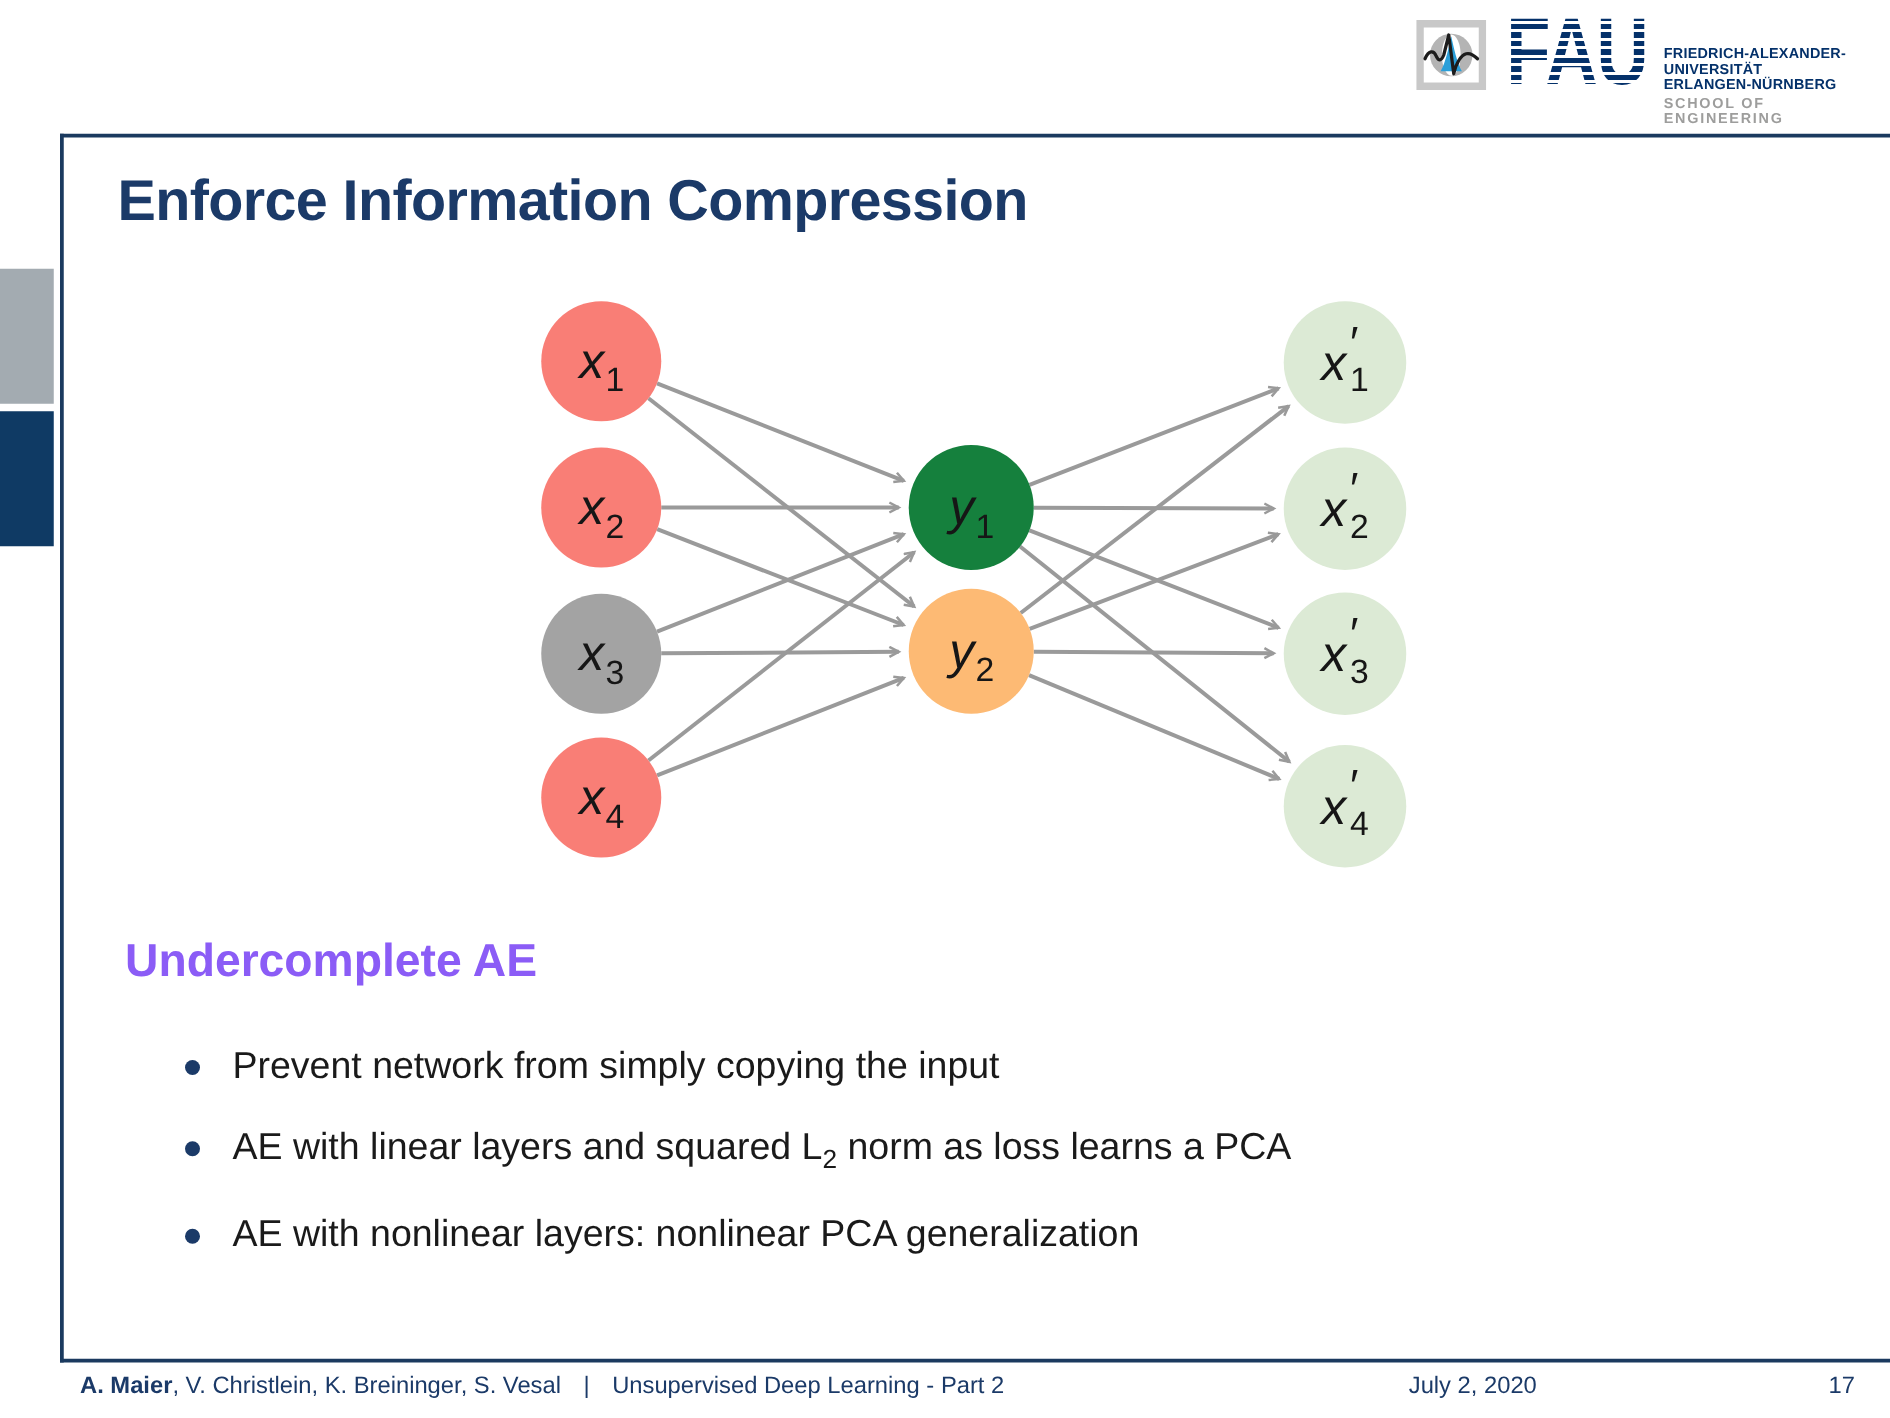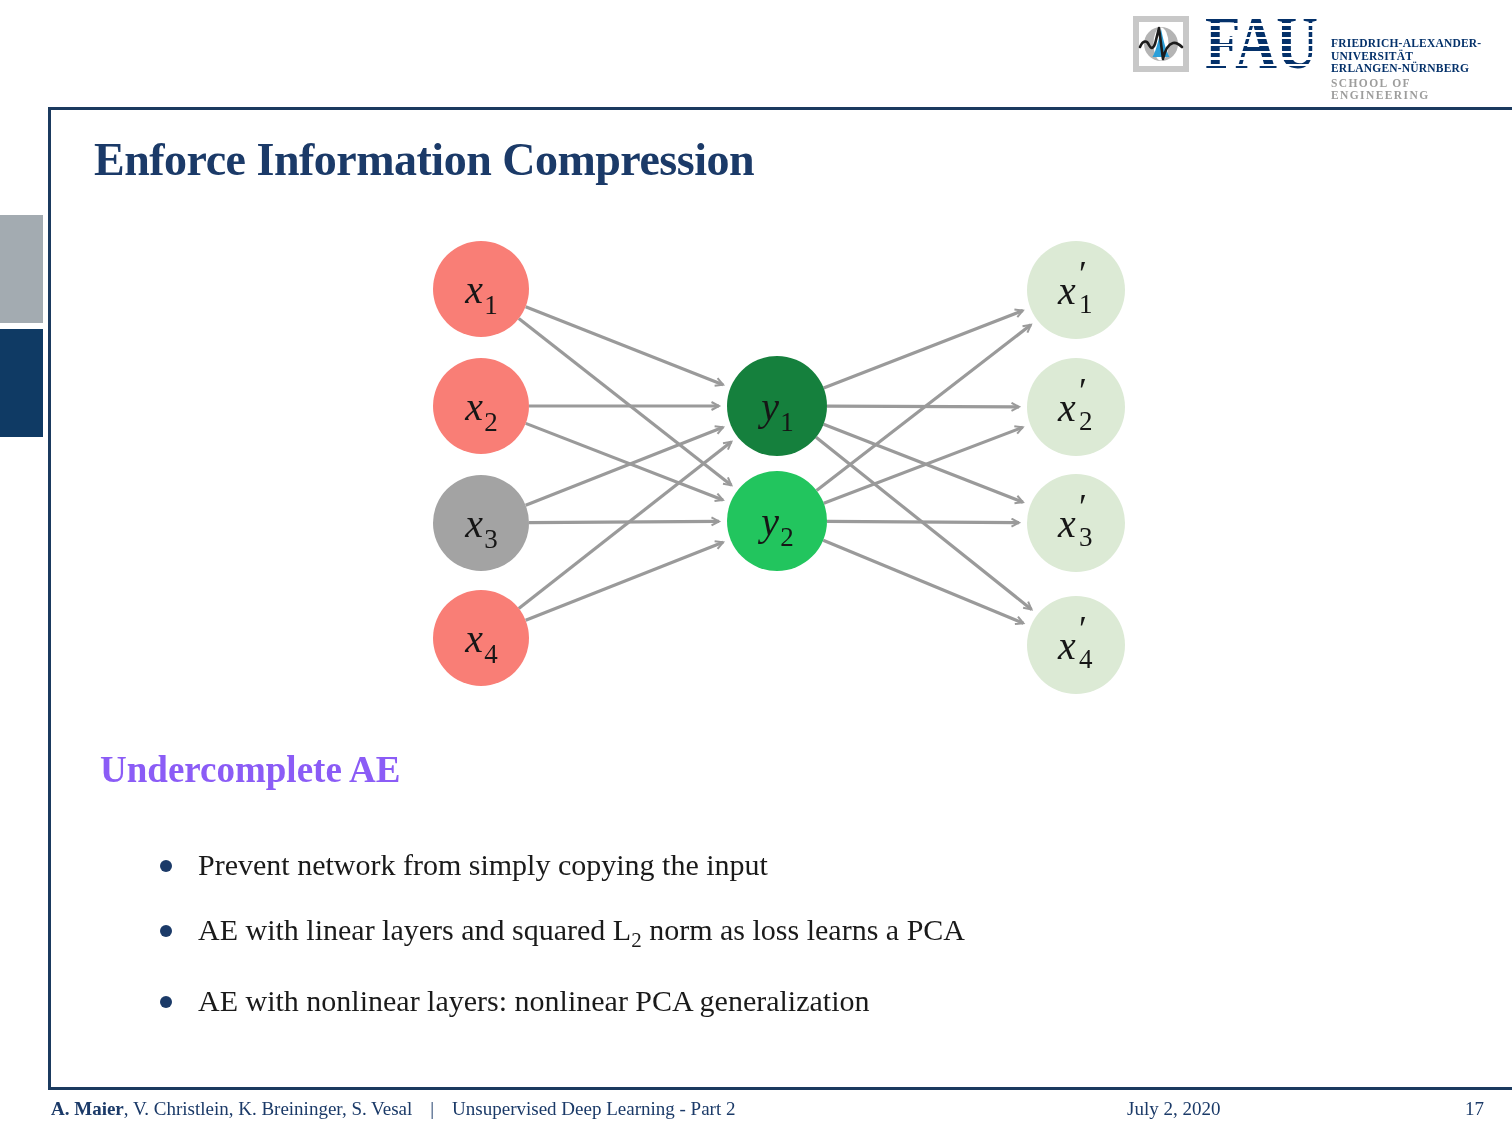--- a/index.html
+++ b/index.html
@@ -1,18 +1,18 @@
 <!DOCTYPE html>
 <html><head>
 <meta charset="utf-8">
 <style>
   html,body { margin:0; padding:0; background:#ffffff; }
   .slide {
     position:relative; width:1512px; height:1134px; overflow:hidden;
-    background:#ffffff; font-family:Liberation Serif, serif;
+    background:#ffffff; font-family:Liberation Sans, sans-serif;
   }
 
   
   .pr-logo { position:absolute; left:1133px; top:16px; width:56px; height:56px; }
   .fau-wordmark { position:absolute; left:1205px; top:12px; width:125px; height:62px; }
   .fau-wordmark .txt {
     font-weight:900; font-size:76px; line-height:60px; color:#04316a;
     transform:scaleX(0.76); transform-origin:left top; letter-spacing:-1px;
   }
   .fau-stripes { position:absolute; left:0; top:0; width:125px; height:62px;
@@ -44,29 +44,29 @@
     position:absolute; border-radius:50%;
     display:flex; align-items:center; justify-content:center;
   }
   .nl { font-style:italic; font-size:40px; color:#161616; white-space:nowrap; }
   .nl .sb-plain { font-size:27px; font-style:normal; position:relative; top:11px; left:1px; }
   .nl .pstack { display:inline-block; position:relative; width:17px; height:56px; margin-left:1px; vertical-align:-14px; }
   .nl .pstack .pr { position:absolute; left:2px; top:-6px; font-size:36px; font-style:normal; line-height:1; }
   .nl .pstack .sb { position:absolute; left:2px; bottom:0px; font-size:27px; font-style:normal; line-height:1; }
 
   
-  .bullet-list { position:absolute; left:148px; top:836px; width:1240px; list-style:none; margin:12px; padding:0; }
+  .bullet-list { position:absolute; left:148px; top:836px; width:1240px; list-style:none; margin:0; padding:0; }
   .bullet-item { position:relative; padding-left:38px; margin-bottom:31px; font-size:30px; color:#1a1a1a; }
   .bullet-dot { position:absolute; left:0; top:12px; width:12px; height:12px; border-radius:50%; background:#1b3a68; }
   .bullet-item sub { font-size:21px; }
 
   
   .footer { position:absolute; left:0; top:1090px; width:1512px; height:40px;
     font-size:19px; color:#1b3a68; }
-  .footer-left { position:absolute; left:51px; top:8px; white-space:nowrap;text-align:center; }
+  .footer-left { position:absolute; left:64px; top:8px; white-space:nowrap;text-align:center; }
   .footer-left .bold { font-weight:bold; }
   .footer-left .sep { margin:0 18px; }
   .footer-date { position:absolute; left:1127px; top:8px; }
   .footer-page { position:absolute; right:28px; top:8px; }
 </style>
 </head>
 <body>
 
 <div class="slide">
 
@@ -131,21 +131,21 @@
       </div>
       <div class="node" style="left: 433px; top: 475px; height: 96px; width: 96px; background: #a3a3a3;">
         <span class="nl"><span class="base">x</span><span class="sb-plain">3</span></span>
       </div>
       <div class="node" style="left: 433px; top: 590px; height: 96px; width: 96px; background: rgb(249, 126, 118);">
         <span class="nl"><span class="base">x</span><span class="sb-plain">4</span></span>
       </div>
       <div class="node" style="left: 727px; top: 356px; height: 100px; width: 100px; background: #15803d;">
         <span class="nl"><span class="base">y</span><span class="sb-plain">1</span></span>
       </div>
-      <div class="node" style="left: 727px; top: 471px; height: 100px; width: 100px; background: #22c55e;">
+      <div class="node" style="left: 727px; top: 471px; height: 100px; width: 100px; background: #fdba74;">
         <span class="nl"><span class="base">y</span><span class="sb-plain">2</span></span>
       </div>
       <div class="node" style="left: 1027px; top: 241px; height: 98px; width: 98px; background: rgb(220, 234, 213);">
         <span class="nl"><span class="base">x</span><span class="pstack"><span class="pr">′</span><span class="sb">1</span></span></span>
       </div>
       <div class="node" style="left: 1027px; top: 358px; height: 98px; width: 98px; background: rgb(220, 234, 213);">
         <span class="nl"><span class="base">x</span><span class="pstack"><span class="pr">′</span><span class="sb">2</span></span></span>
       </div>
       <div class="node" style="left: 1027px; top: 474px; height: 98px; width: 98px; background: rgb(220, 234, 213);">
         <span class="nl"><span class="base">x</span><span class="pstack"><span class="pr">′</span><span class="sb">3</span></span></span>

